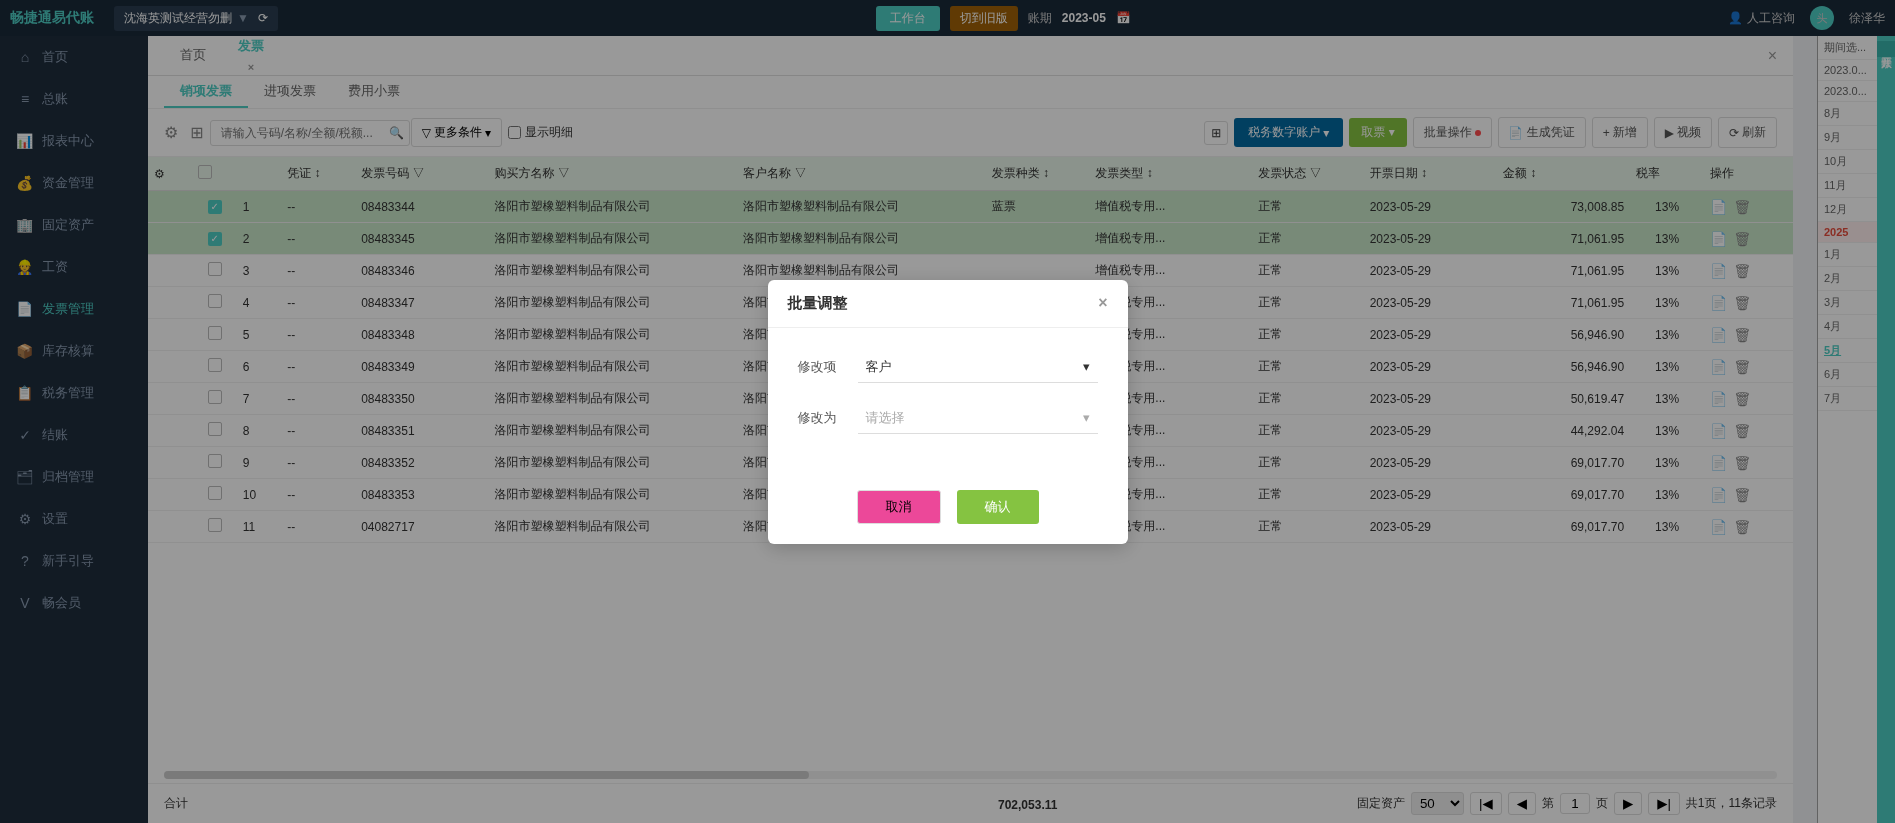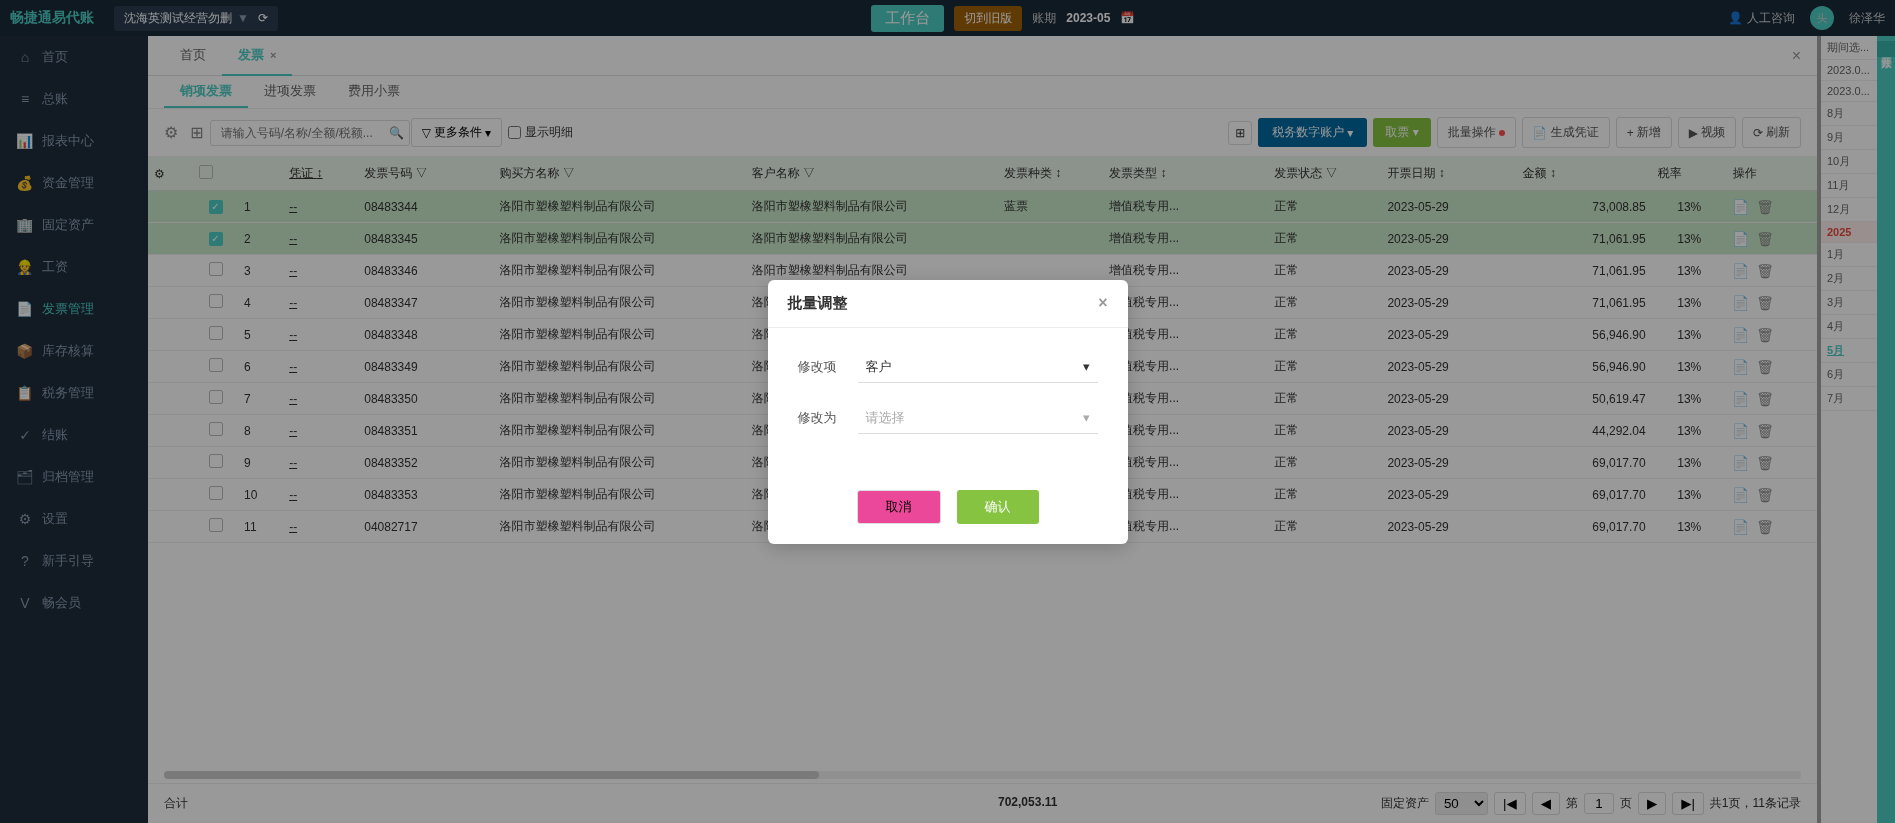--- a/index.html
+++ b/index.html
@@ -9,21 +9,21 @@
     .app-container { display: flex; flex-direction: column; height: 823px; width: 1895px; }
     .top-bar { height: 36px; background: #1a2a3a; display: flex; align-items: center; padding: 0 10px; color: #fff; flex-shrink: 0; }
     .main-layout { display: flex; flex: 1; overflow: hidden; }
     .sidebar { width: 148px; background: #1e2d3d; flex-shrink: 0; display: flex; flex-direction: column; }
     .content-area { flex: 1; display: flex; flex-direction: column; background: #f0f2f5; overflow: hidden; }
 
     
     .top-bar-logo { color: #4ecdc4; font-size: 14px; font-weight: bold; margin-right: 20px; white-space: nowrap; }
     .top-bar-company { display: flex; align-items: center; gap: 5px; background: #2a3d50; padding: 4px 10px; border-radius: 3px; cursor: pointer; font-size: 12px; }
     .top-bar-center { flex: 1; display: flex; align-items: center; justify-content: center; gap: 10px; }
-    .workbench-btn { background: #4ecdc4; color: #fff; border: none; padding: 4px 14px; border-radius: 3px; font-size: 15px; cursor: pointer; }
+    .workbench-btn { background: #4ecdc4; color: #fff; border: none; padding: 4px 14px; border-radius: 3px; font-size: 12px; cursor: pointer; }
     .switch-btn { background: #a16207; color: #fff; border: none; padding: 4px 10px; border-radius: 3px; font-size: 12px; cursor: pointer; }
     .period-text { color: #ccc; font-size: 12px; }
     .top-bar-right { display: flex; align-items: center; gap: 15px; font-size: 12px; color: #ccc; }
     .top-bar-right span { cursor: pointer; }
 
     
     .sidebar-item { display: flex; align-items: center; gap: 8px; padding: 12px 16px; color: #8a9bb0; cursor: pointer; font-size: 13px; }
     .sidebar-item.active { color: #4ecdc4; }
     .sidebar-icon { width: 18px; text-align: center; font-size: 14px; }
 
@@ -54,34 +54,34 @@
     tbody tr:nth-child(1), tbody tr:nth-child(2) { background: #c8e6c9; }
     tbody td { padding: 7px 6px; color: #333; white-space: nowrap; }
     .checkbox-cell { text-align: center; }
     .checked-box { width: 14px; height: 14px; background: #4ecdc4; border-radius: 2px; display: inline-flex; align-items: center; justify-content: center; color: #fff; font-size: 10px; }
     .unchecked-box { width: 14px; height: 14px; border: 1px solid #bbb; border-radius: 2px; display: inline-block; }
     .action-icons { display: flex; gap: 6px; }
     .action-icon { cursor: pointer; color: #888; font-size: 14px; }
 
     
     .table-footer { background: #fff; padding: 8px 16px; border-top: 1px solid #eee; display: flex; align-items: center; justify-content: space-between; }
-    .total-row { display: flex; align-items: flex-start; gap: 10px; font-size: 12px; }
+    .total-row { display: flex; align-items: flex-end; gap: 10px; font-size: 12px; }
     .pagination { display: flex; align-items: center; gap: 6px; font-size: 12px; }
     .page-btn { border: 1px solid #ddd; background: #fff; padding: 3px 8px; border-radius: 3px; cursor: pointer; }
 
     
     .status-bar { background: #fff; padding: 6px 16px; border-top: 1px solid #eee; display: flex; align-items: center; gap: 10px; font-size: 12px; color: #666; }
 
     
     .right-panel { width: 18px; background: #4ecdc4; display: flex; flex-direction: column; align-items: center; padding: 5px 0; gap: 2px; flex-shrink: 0; }
     .right-panel-item { writing-mode: vertical-rl; font-size: 11px; color: #fff; padding: 8px 2px; cursor: pointer; background: #4ecdc4; }
     .right-panel-item.active { background: #3ab5ac; }
 
     
-    .calendar-sidebar { width: 60px; background: #fff; border-left: 4px solid #a3a3a3; flex-shrink: 0; font-size: 11px; overflow-y: auto; }
+    .calendar-sidebar { width: 60px; background: #fff; border-left: 1px solid #a3a3a3; flex-shrink: 0; font-size: 11px; overflow-y: auto; margin-left: 24px; }
     .cal-item { padding: 4px 6px; border-bottom: 1px solid #f0f0f0; cursor: pointer; color: #666; white-space: nowrap; }
     .cal-item.active { color: #4ecdc4; font-weight: bold; }
     .cal-item.highlight { color: #e74c3c; background: #fee; }
 
     
     .modal-overlay { position: fixed; top: 0; left: 0; right: 0; bottom: 0; background: rgba(0,0,0,0.4); display: flex; align-items: center; justify-content: center; z-index: 1000; }
     .modal { background: #fff; border-radius: 6px; width: 360px; box-shadow: 0 4px 20px rgba(0,0,0,0.2); }
     .modal-header { padding: 14px 20px; border-bottom: 1px solid #eee; display: flex; align-items: center; justify-content: space-between; font-size: 15px; font-weight: bold; }
     .modal-close { cursor: pointer; color: #999; font-size: 16px; }
     .modal-body { padding: 24px 30px; }
@@ -96,21 +96,21 @@
     .table-container::-webkit-scrollbar { width: 6px; height: 6px; }
     .table-container::-webkit-scrollbar-thumb { background: #ccc; border-radius: 3px; }
 
     .scroll-bar-area { background: #fff; padding: 4px 16px; }
     .scroll-track { height: 8px; background: #f0f0f0; border-radius: 4px; }
     .scroll-thumb { height: 8px; width: 40%; background: #ccc; border-radius: 4px; }
 
     .col-settings { width: 30px; }
     .col-check { width: 30px; }
     .col-num { width: 30px; }
-    .col-cert { width: 50px; text-decoration: underline; }
+    .col-cert { width: 50px; }
     .col-inv-num { width: 90px; }
     .col-buyer { width: 160px; }
     .col-seller { width: 160px; }
     .col-type { width: 70px; }
     .col-inv-type { width: 110px; }
     .col-status { width: 60px; }
     .col-date { width: 90px; }
     .col-amount { width: 90px; }
     .col-rate { width: 50px; }
     .col-action { width: 60px; }
@@ -201,21 +201,21 @@
       <div class="sidebar-item">
         <span class="sidebar-icon">V</span>
         <span>畅会员</span>
       </div>
     </div>
 
     <div class="content-area">
 
       <div class="tab-bar">
         <div class="tab-item">首页</div>
-        <div class="tab-item active" style="display:flex;align-items:center;gap:6px;">
+        <div class="tab-item active" style="display:flex;align-items:center;gap:6px;flex-direction:column;">
           <span>发票</span>
           <span style="font-size:11px;color:#999;">×</span>
         </div>
         <div style="flex:1;"></div>
         <span style="font-size:16px;color:#999;cursor:pointer;">×</span>
       </div>
 
       <div class="header-tabs-row">
         <div class="sub-tab active">销项发票</div>
         <div class="sub-tab">进项发票</div>

